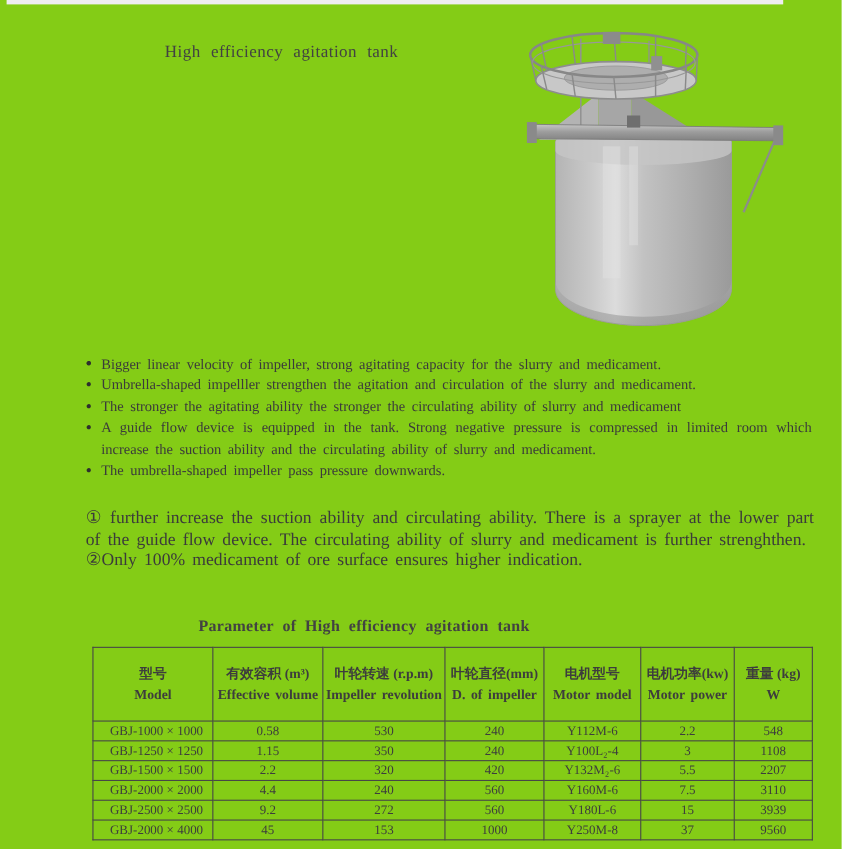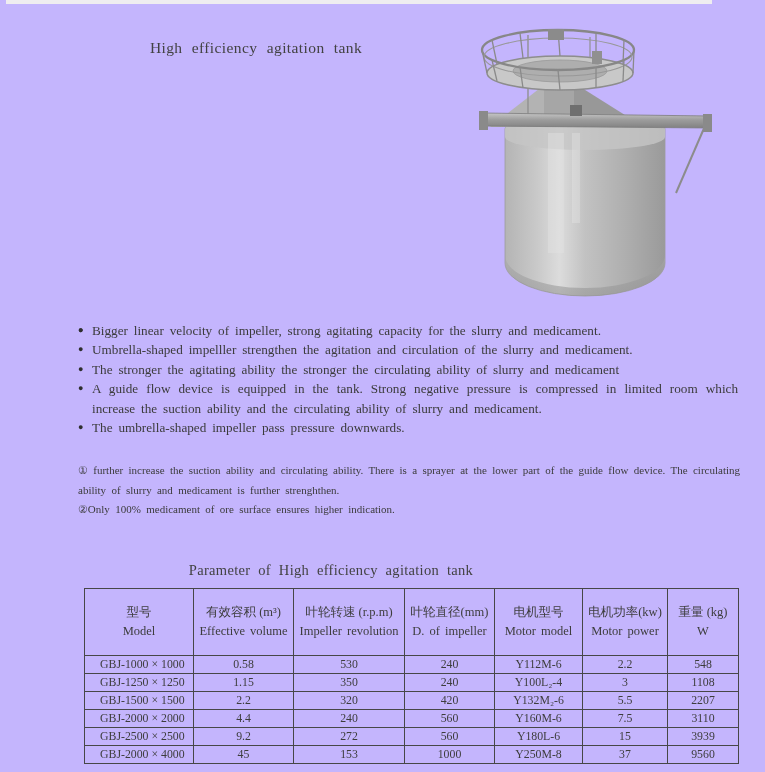--- a/index.html
+++ b/index.html
@@ -4,21 +4,21 @@
 <style>
   * { margin: 0; padding: 0; box-sizing: border-box; }
   html, body { width: 765px; height: 772px; }
   body {
     background: #ffffff;
     font-family: "Liberation Serif", "DejaVu Serif", serif;
     color: #3a3a3a;
     position: relative;
     overflow: hidden;
   }
-  .page { position: relative; width: 765px; height: 772px; background: #c4b5fd; }
+  .page { position: relative; width: 765px; height: 772px; background: #84cc16; }
   .top-strip {
     position: absolute; top: 0; left: 6px; width: 706px; height: 4px;
     background: #efedf0;
   }
   .page-title {
     position: absolute; top: 39px; left: 0; width: 512px;
     text-align: center;
     font-size: 15.5px; font-weight: normal;
     letter-spacing: 0.4px; word-spacing: 5px;
     color: #424242;
@@ -41,48 +41,48 @@
     color: #3b3b3b;
   }
   .feature-item .dot {
     position: absolute; left: -2px; top: 0;
     font-size: 9px; line-height: 19.4px; color: #2e2e2e;
   }
   .notes {
     position: absolute; left: 78px; top: 461px; width: 662px;
   }
   .note-item {
-    font-size: 11px;
+    font-size: 16px;
     line-height: 19.6px;
     text-align: justify;
     word-spacing: 2.6px;
     color: #3b3b3b;
   }
   .table-title {
     position: absolute; top: 562px; left: 0; width: 662px;
     text-align: center;
-    font-size: 14.5px; font-weight: normal;
+    font-size: 14.5px; font-weight: bold;
     word-spacing: 4px; letter-spacing: 0.3px;
     color: #424242;
   }
   table.params {
     position: absolute; left: 84px; top: 588px;
     width: 654px;
     border-collapse: collapse;
     table-layout: fixed;
   }
   table.params th, table.params td {
     border: 1px solid #474747;
     text-align: center;
     vertical-align: middle;
     font-weight: normal;
     overflow: hidden;
     white-space: nowrap;
   }
-  table.params th { height: 44px; padding: 14px 1px; }
+  table.params th { height: 44px; padding: 14px 1px; font-weight: bold; }
   .hdr-zh { display: block; font-size: 12.5px; line-height: 19px; color: #3d3d3d; }
   .hdr-en { display: block; font-size: 12.5px; line-height: 19px; color: #3d3d3d; word-spacing: 2px; }
   table.params td {
     height: 17px;
     font-size: 11.8px;
     line-height: 17px;
     padding: 0 15px;
     color: #3d3d3d;
   }
 </style>

